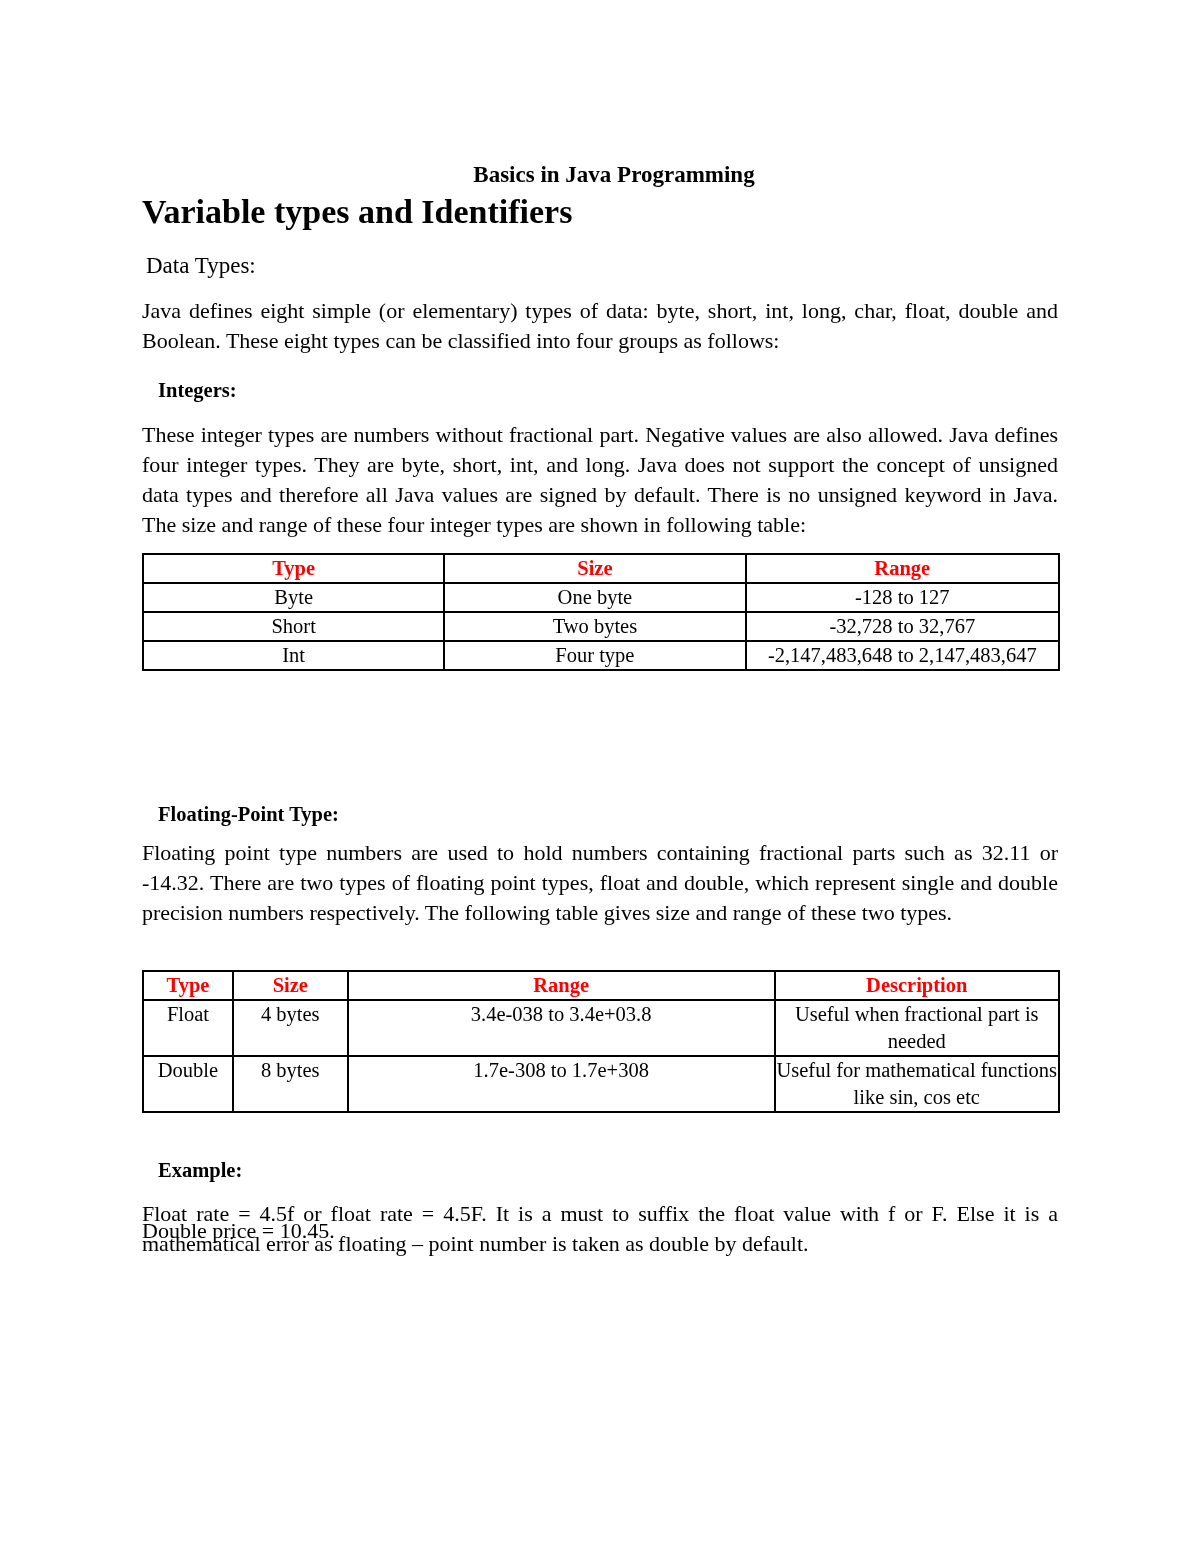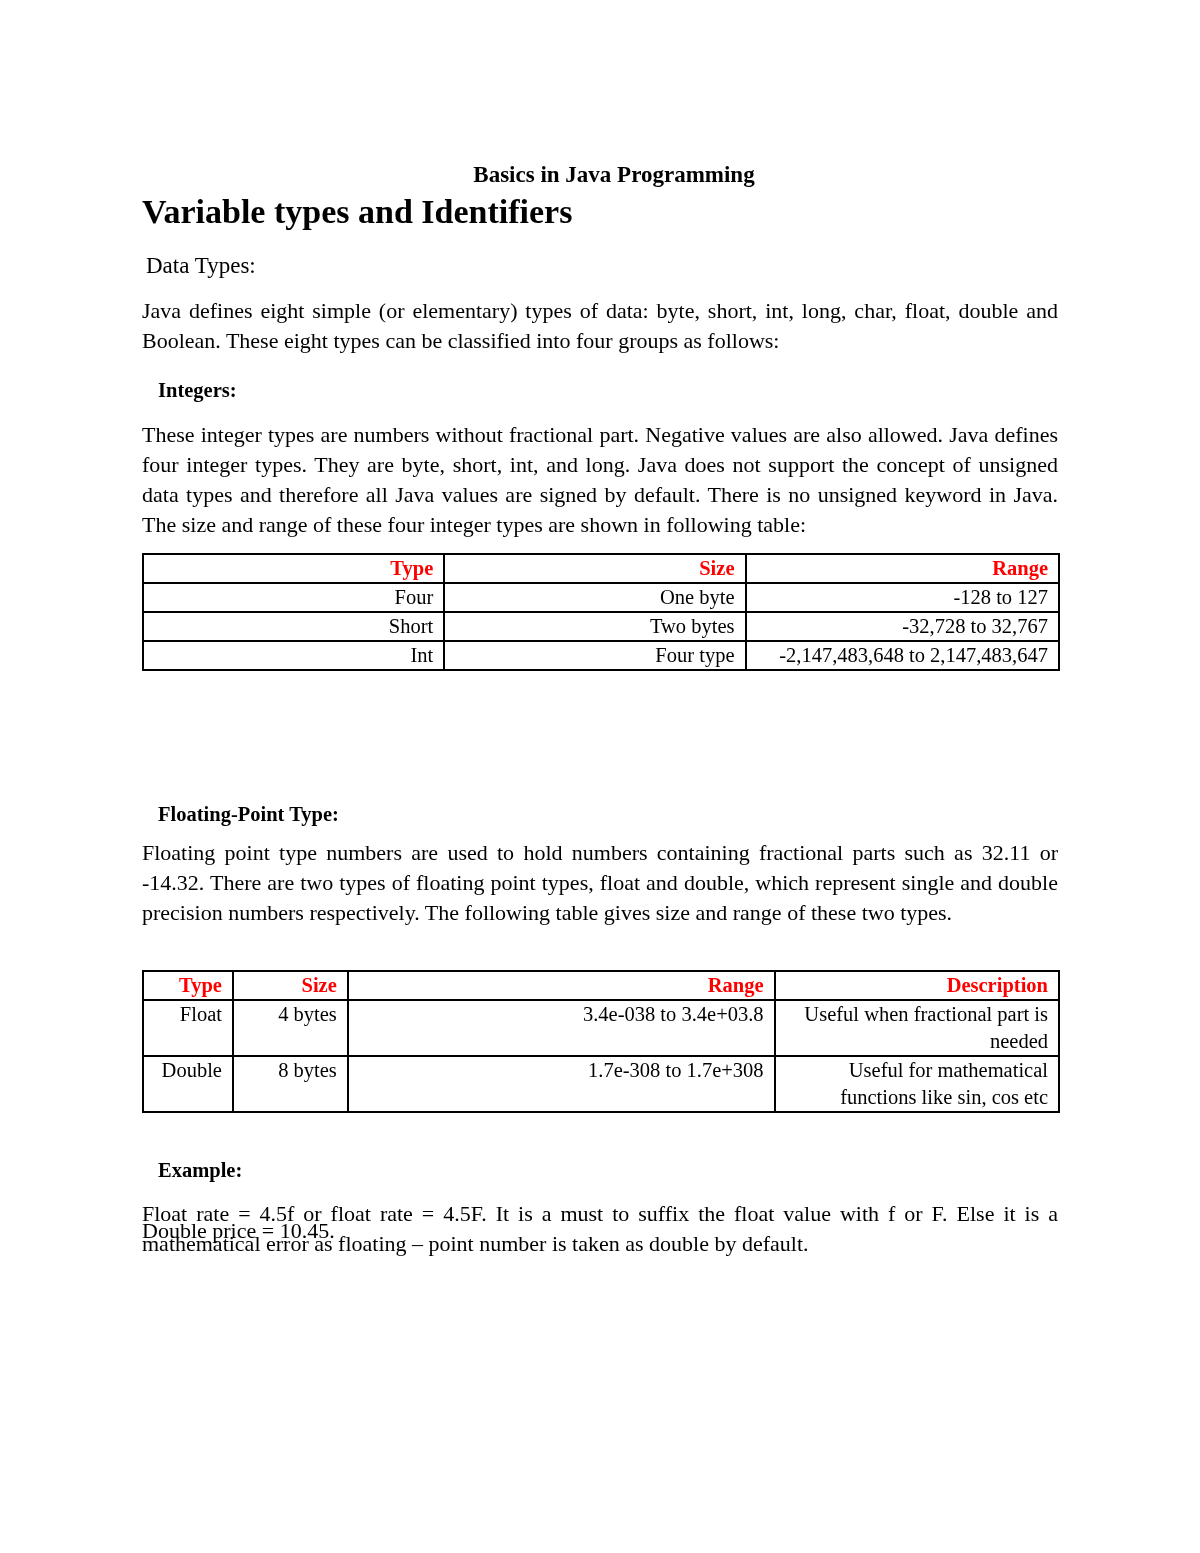--- a/index.html
+++ b/index.html
@@ -70,23 +70,23 @@
     }
     table.doc-table {
       position: absolute;
       left: 0;
       border-collapse: collapse;
       font-size: 20.5px;
       line-height: 27px;
     }
     table.doc-table td, table.doc-table th {
       border: 2px solid #000;
-      padding: 0 10px;
+      padding: 0 0;
       vertical-align: top;
-      text-align: right;
+      text-align: center;
       font-weight: normal;
     }
     table.doc-table th {
       color: #ff0000;
       font-weight: bold;
     }
     #int-table { top: 553px; width: 918px; }
     #int-table col.c1 { width: 302px; }
     #int-table col.c2 { width: 302px; }
     #int-table col.c3 { width: 314px; }
@@ -116,21 +116,21 @@
         <col class="c2">
         <col class="c3">
       </colgroup>
     <tbody>
         <tr>
       <th>Type</th>
       <th>Size</th>
       <th>Range</th>
     </tr>
     <tr>
-      <td>Four</td>
+      <td>Byte</td>
       <td>One byte</td>
       <td>-128 to 127</td>
     </tr>
     <tr>
       <td>Short</td>
       <td>Two bytes</td>
       <td>-32,728 to 32,767</td>
     </tr>
     <tr>
       <td>Int</td>

